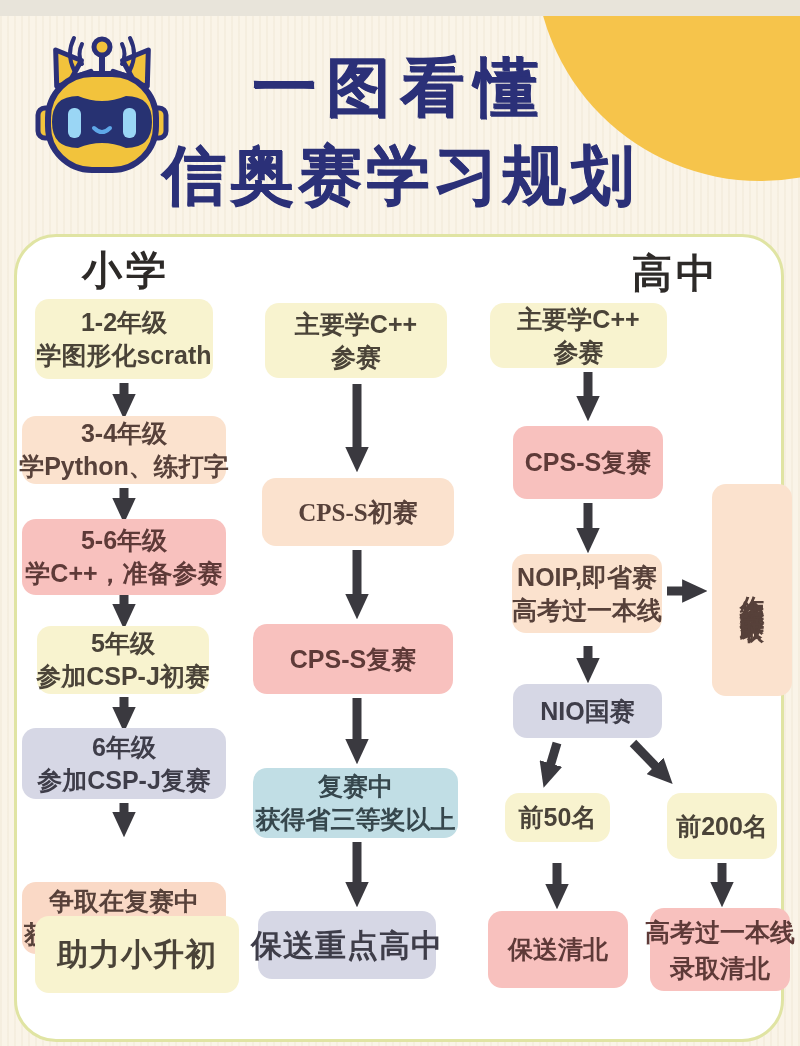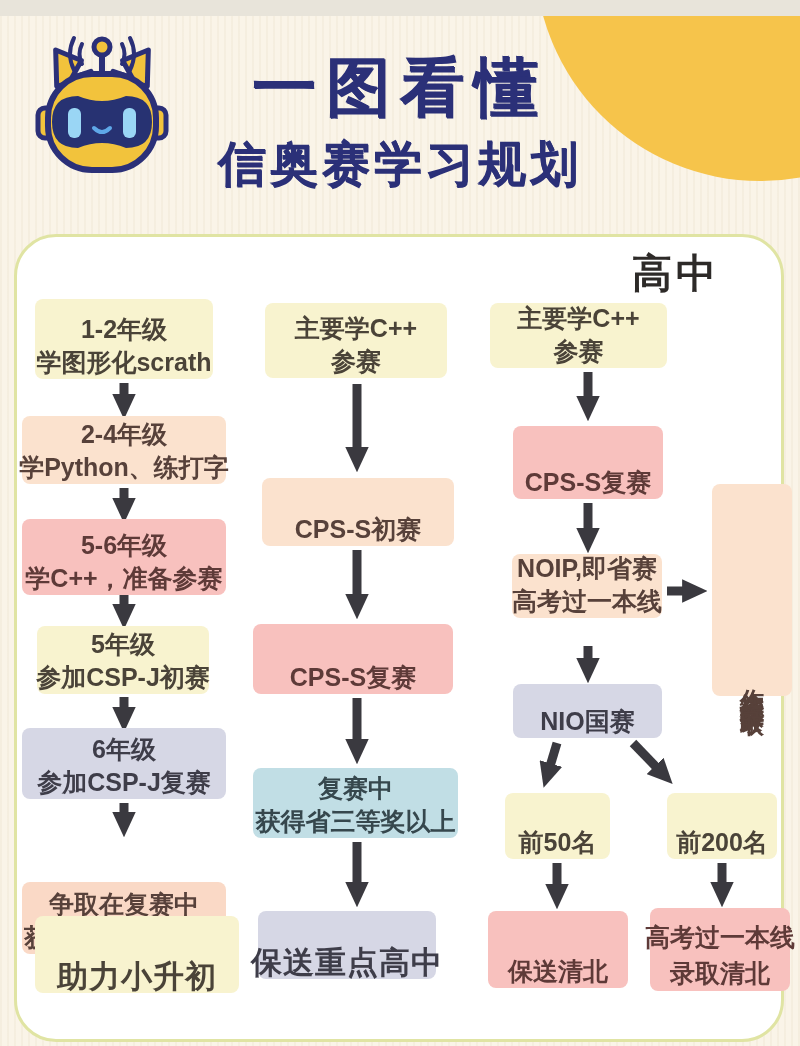--- a/index.html
+++ b/index.html
@@ -30,21 +30,21 @@
   .title{
     position:absolute; left:150px; top:28px; width:500px;
     text-align:center;
     font-size:64px; font-weight:900; letter-spacing:10px;
     color:#2B3078; z-index:2;
     text-shadow:1px 1px 0 #2B3078;
   }
   .subtitle{
     position:absolute; left:120px; top:116px; width:560px;
     text-align:center;
-    font-size:48px; font-weight:900; letter-spacing:4px;
+    font-size:64px; font-weight:900; letter-spacing:4px;
     color:#2B3078; z-index:2;
     text-shadow:0.5px 0.5px 0 #2B3078;
   }
   .robot{
     position:absolute; left:22px; top:4px; width:160px; height:180px; z-index:2;
   }
   
   .panel{
     position:absolute;
     left:14px; top:218px;
@@ -62,22 +62,22 @@
     letter-spacing:4px;
   }
   .hdr-primary{left:46px; top:227px;}
   .hdr-middle{left:276px; top:230px;}
   .hdr-high{left:596px; top:230px;}
 
   
   .box{
     position:absolute; z-index:4;
     display:flex; flex-direction:column;
-    align-items:center; justify-content:flex-end;
-    border-radius:8px;
+    align-items:center; justify-content:center;
+    border-radius:14px;
     text-align:center;
     font-weight:800;
     line-height:33px; font-size:25px;
     color:#433C36;
     box-sizing:border-box;
   }
   .box .ln{display:block; white-space:nowrap;}
   .big{font-size:31px; letter-spacing:1px;}
   .yellow  {background:#F8F3CF; color:#4A4338;}
   .peach   {background:#FBE2CE; color:#57413A;}
@@ -89,30 +89,30 @@
   
   .c1-b1{left:35px;  top:283px; width:178px; height:80px;}
   .c1-b2{left:22px;  top:400px; width:204px; height:68px;}
   .c1-b3{left:22px;  top:503px; width:204px; height:76px;}
   .c1-b4{left:37px;  top:610px; width:172px; height:68px;}
   .c1-b5{left:22px;  top:712px; width:204px; height:71px;}
   .c1-b6{left:22px;  top:866px; width:204px; height:72px;}
   .c1-b7{left:35px;  top:900px; width:204px; height:77px;}
   
   .c2-b1{left:265px; top:287px; width:182px; height:75px;}
-  .c2-b2{left:262px; top:462px; width:192px; height:68px;}
+  .c2-b2{left:262px; top:462px; width:192px; height:68px;font-family:Liberation Serif, serif;}
   .c2-b3{left:253px; top:608px; width:200px; height:70px;}
   .c2-b4{left:253px; top:752px; width:205px; height:70px;}
   .c2-b5{left:258px; top:895px; width:178px; height:68px;}
   
   .c3-b1{left:490px; top:287px; width:177px; height:65px;}
   .c3-b2{left:513px; top:410px; width:150px; height:73px;}
-  .c3-b3{left:512px; top:538px; width:150px; height:64px;}
+  .c3-b3{left:512px; top:538px; width:150px; height:79px;}
   .c3-b4{left:513px; top:668px; width:149px; height:54px;}
-  .c3-b5{left:505px; top:777px; width:105px; height:66px;}
+  .c3-b5{left:505px; top:777px; width:105px; height:49px;}
   .c3-b6{left:667px; top:777px; width:110px; height:66px;}
   .c3-b7{left:488px; top:895px; width:140px; height:77px;}
   .c3-b8{left:650px; top:892px; width:140px; height:83px; line-height:36px;}
   
   .c3-note{
     left:712px; top:468px; width:80px; height:212px;
     writing-mode:vertical-rl;
     flex-direction:row;
     font-size:24px; line-height:30px; letter-spacing:2px;
   }
@@ -151,20 +151,21 @@
     <rect x="101" y="88" width="13" height="30" rx="6" fill="#9AD6F5"></rect>
 
     <path d="M72,108 Q80,116 88,108" fill="none" stroke="#5FA8E8" stroke-width="4" stroke-linecap="round"></path>
   </svg>
 
   <div class="title">一图看懂</div>
   <div class="subtitle">信奥赛学习规划</div>
 
   <div class="panel"></div>
 
+  <div class="col-header hdr-primary">小学</div>
   <div class="col-header hdr-high">高中</div>
 
   <svg class="arrows" viewBox="0 0 800 1046" aria-hidden="true">
     <defs>
       <marker id="ah" markerWidth="2.8" markerHeight="2.6" refX="1.1" refY="1.3" orient="auto">
         <path d="M0,0 L2.8,1.3 L0,2.6 Z" fill="#3A393F"></path>
       </marker>
     </defs>
     <g stroke="#3A393F" stroke-width="9" marker-end="url(#ah)">
 
@@ -189,21 +190,21 @@
       <line x1="557" y1="847" x2="557" y2="878"></line>
       <line x1="722" y1="847" x2="722" y2="876"></line>
     </g>
   </svg>
 
   <div class="box yellow c1-b1">
     <span class="ln">1-2年级</span>
     <span class="ln">学图形化scrath</span>
   </div>
   <div class="box peach c1-b2">
-    <span class="ln">2-4年级</span>
+    <span class="ln">3-4年级</span>
     <span class="ln">学Python、练打字</span>
   </div>
   <div class="box pink c1-b3">
     <span class="ln">5-6年级</span>
     <span class="ln">学C++，准备参赛</span>
   </div>
   <div class="box yellow c1-b4">
     <span class="ln">5年级</span>
     <span class="ln">参加CSP-J初赛</span>
   </div>

